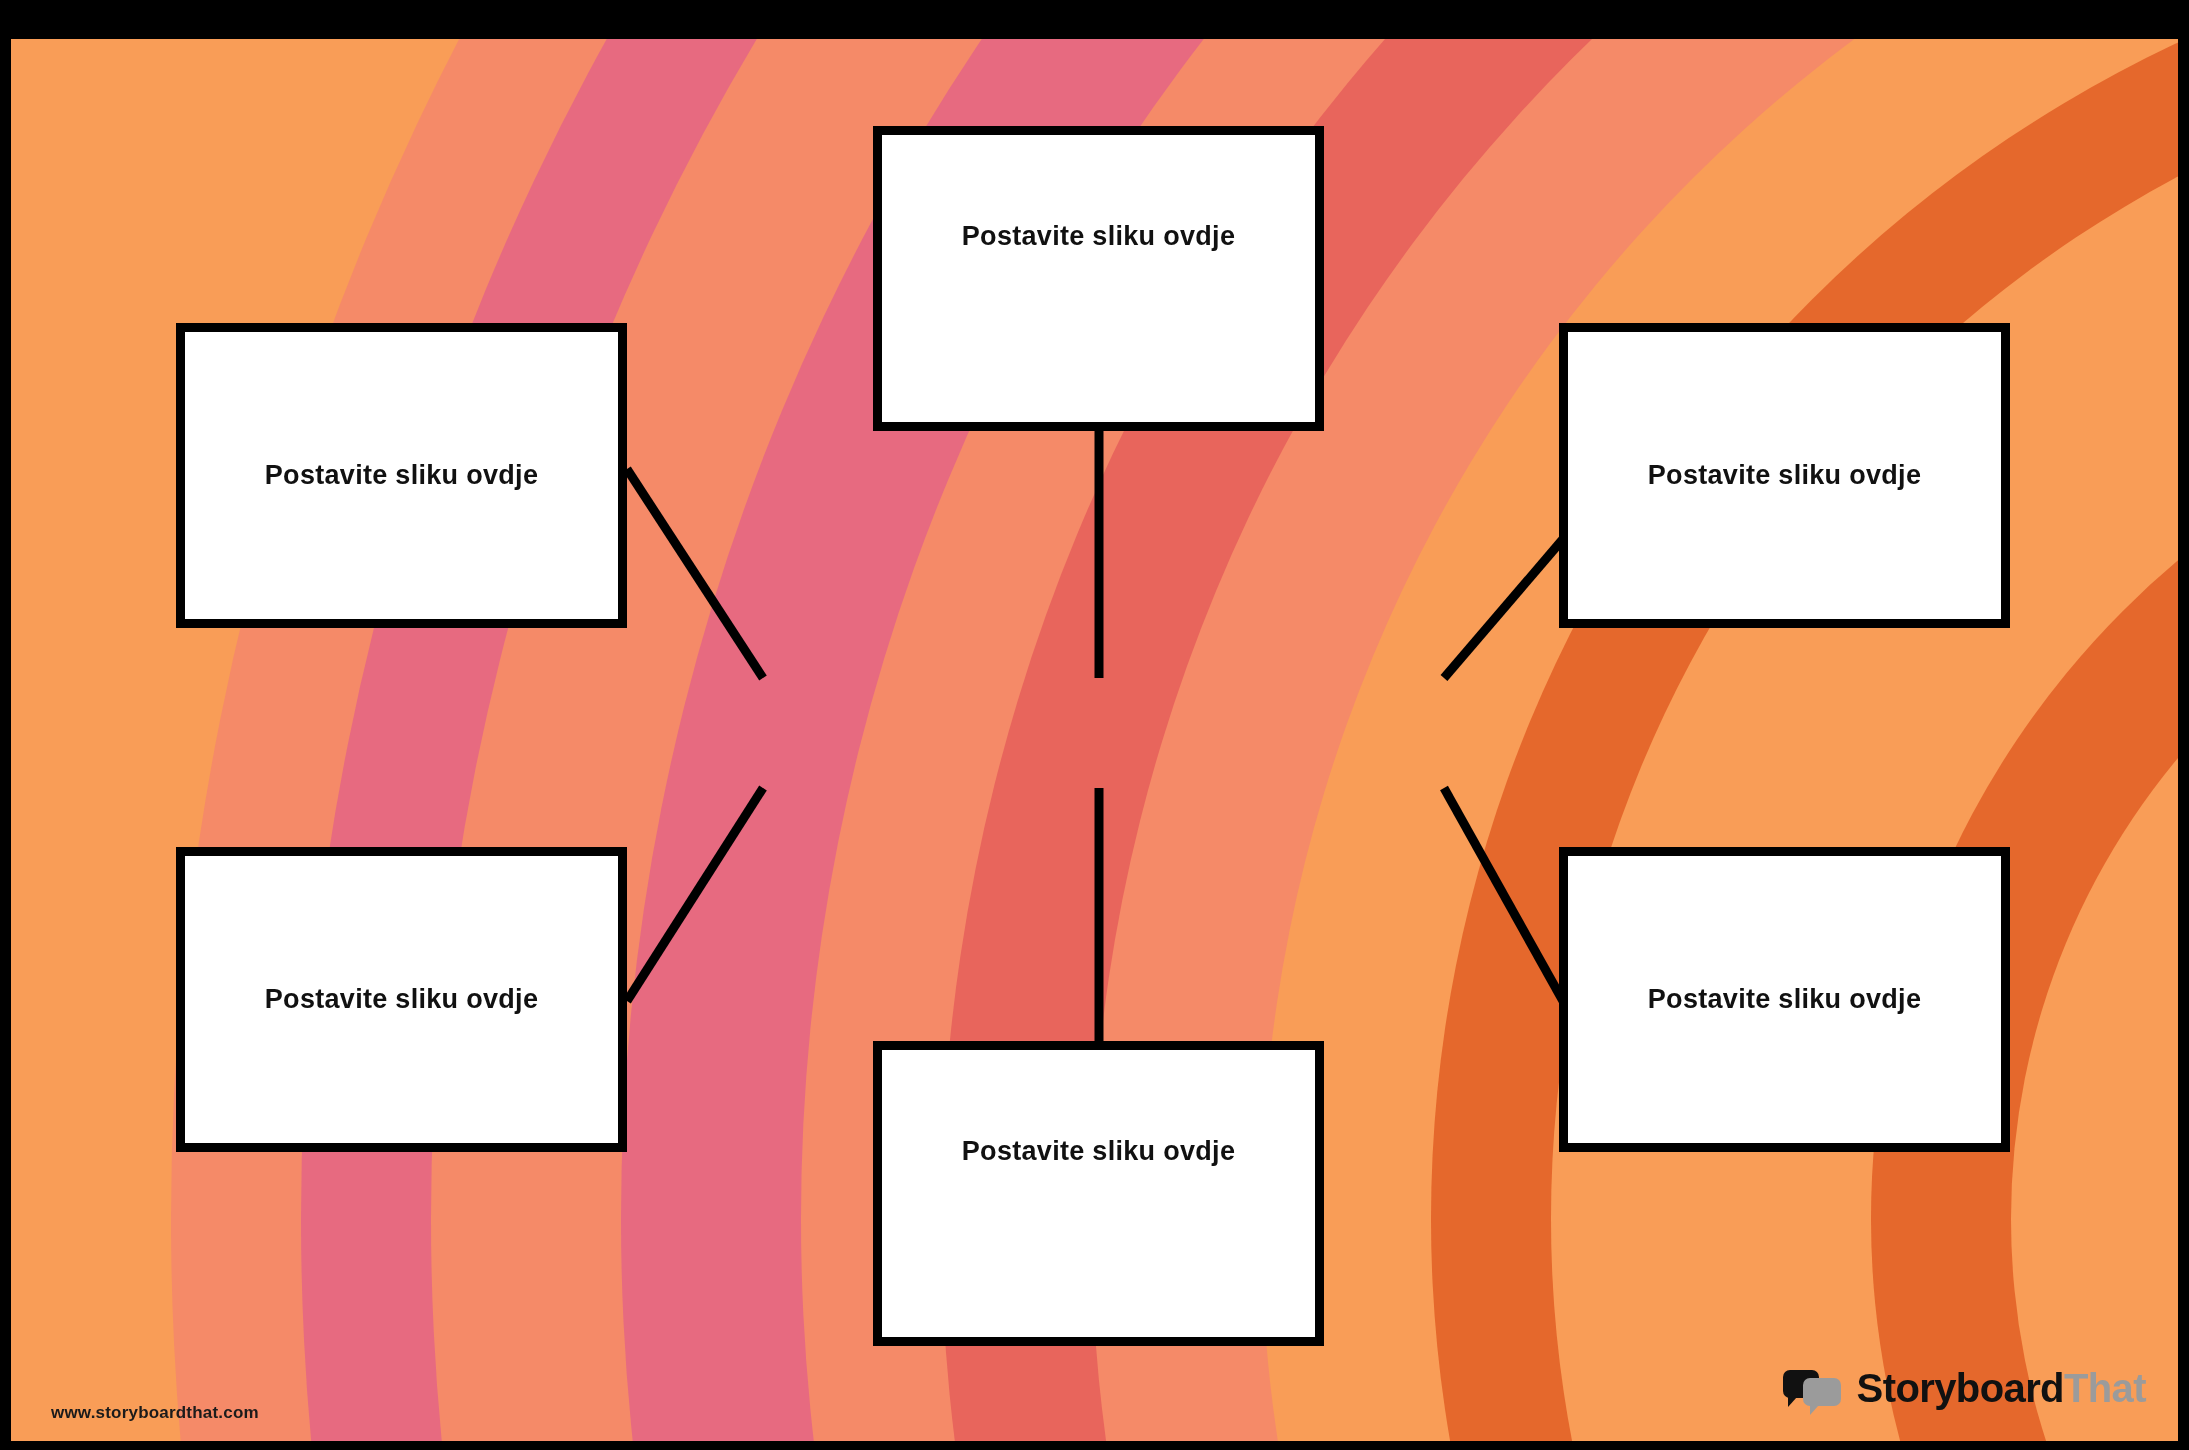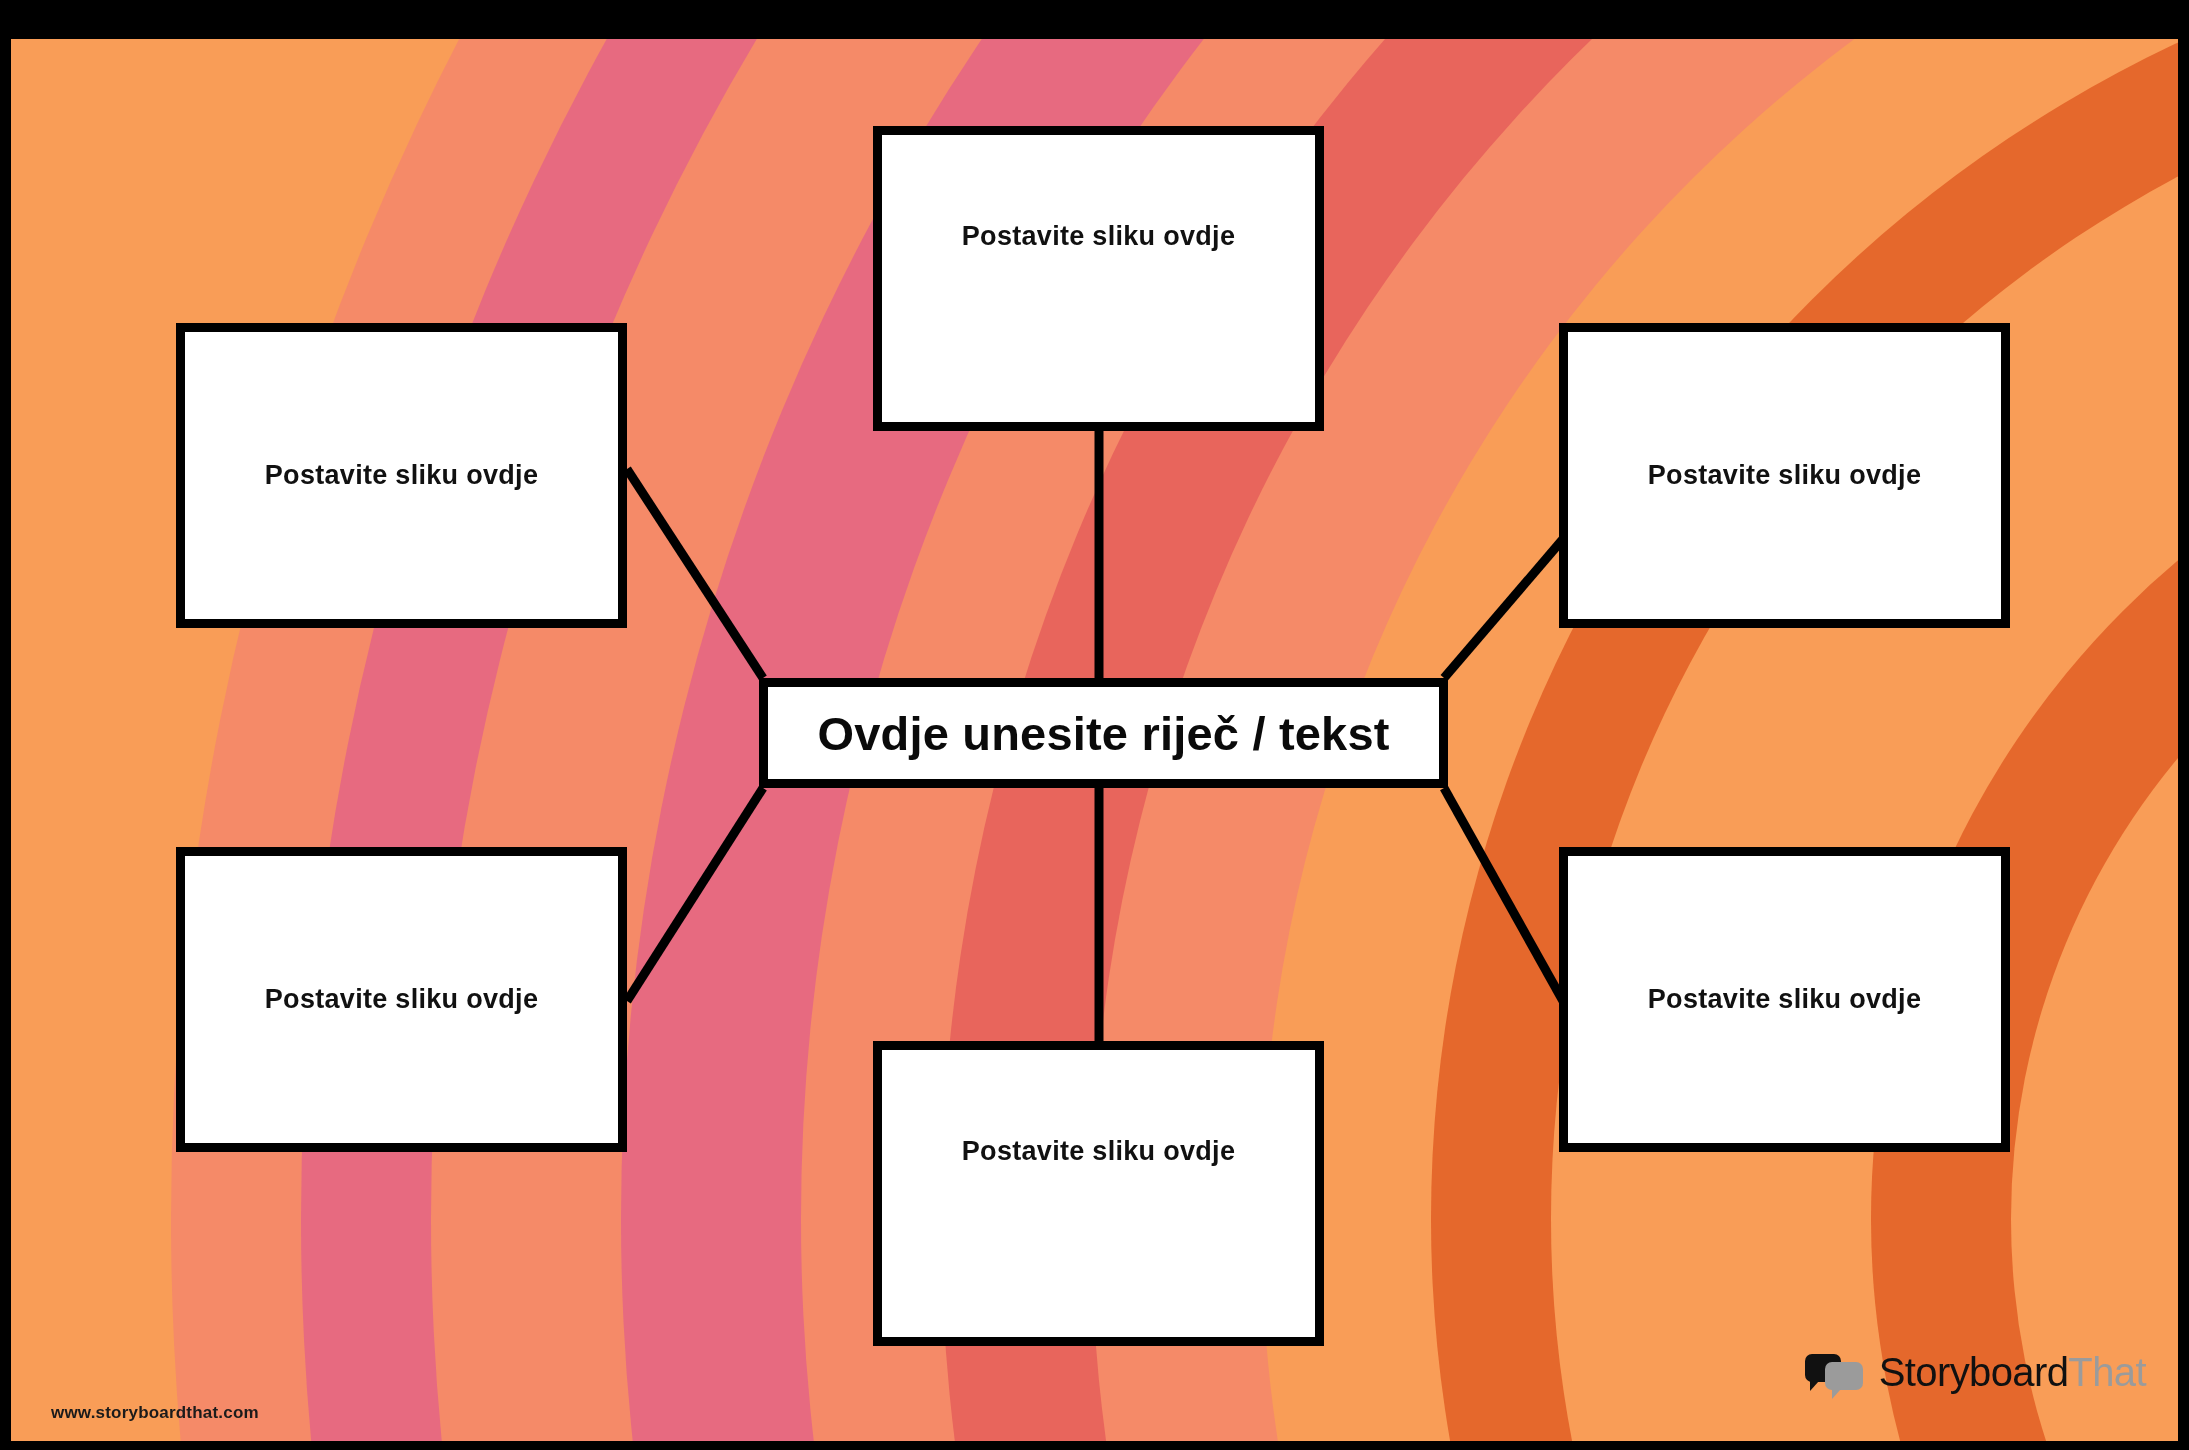--- a/index.html
+++ b/index.html
@@ -113,24 +113,25 @@
     font-weight: bold;
     font-size: 17px;
     color: #1b1b1b;
     letter-spacing: 0.2px;
   }
 
   
   #brand {
     position: absolute;
     right: 32px;
-    bottom: 46px;
+    bottom: 30px;
     display: flex;
     align-items: center;
     gap: 14px;
+    font-weight: bold;
   }
   #brand-mark {
     width: 60px;
     height: 42px;
     position: relative;
     flex: 0 0 auto;
   }
   .bubble {
     position: absolute;
     border-radius: 7px;
@@ -237,23 +238,20 @@
     </div>
 
     <div class="node" id="node-right2">
       <span class="node-label">Postavite sliku ovdje</span>
     </div>
 
     <div class="node" id="node-bottom">
       <span class="node-label">Postavite sliku ovdje</span>
     </div>
 
-    <div class="node" id="node-center">
-      <span class="center-label">Ovdje unesite riječ / tekst</span>
-    </div>
 
     <div id="site-url">www.storyboardthat.com</div>
 
     <div id="brand">
       <div id="brand-mark">
         <span class="bubble bubble-back"></span>
         <span class="bubble bubble-front"></span>
       </div>
       <div id="brand-text">
         <span id="brand-storyboard">Storyboard</span><span id="brand-that">That</span>

